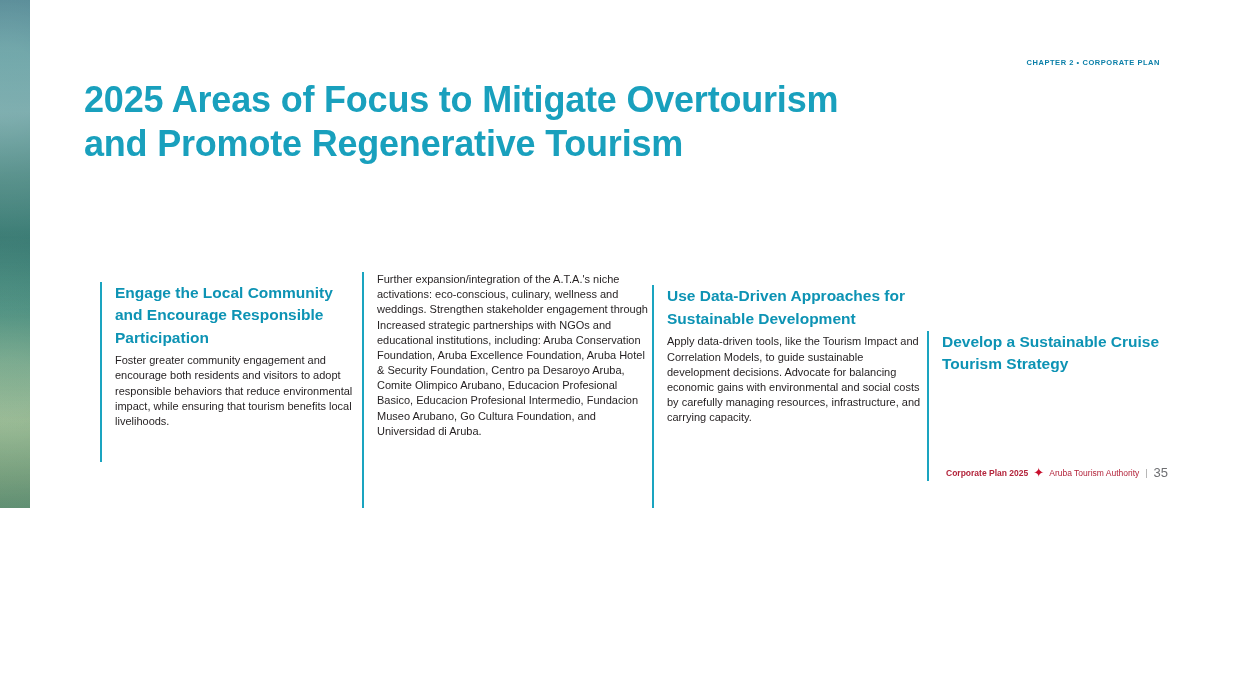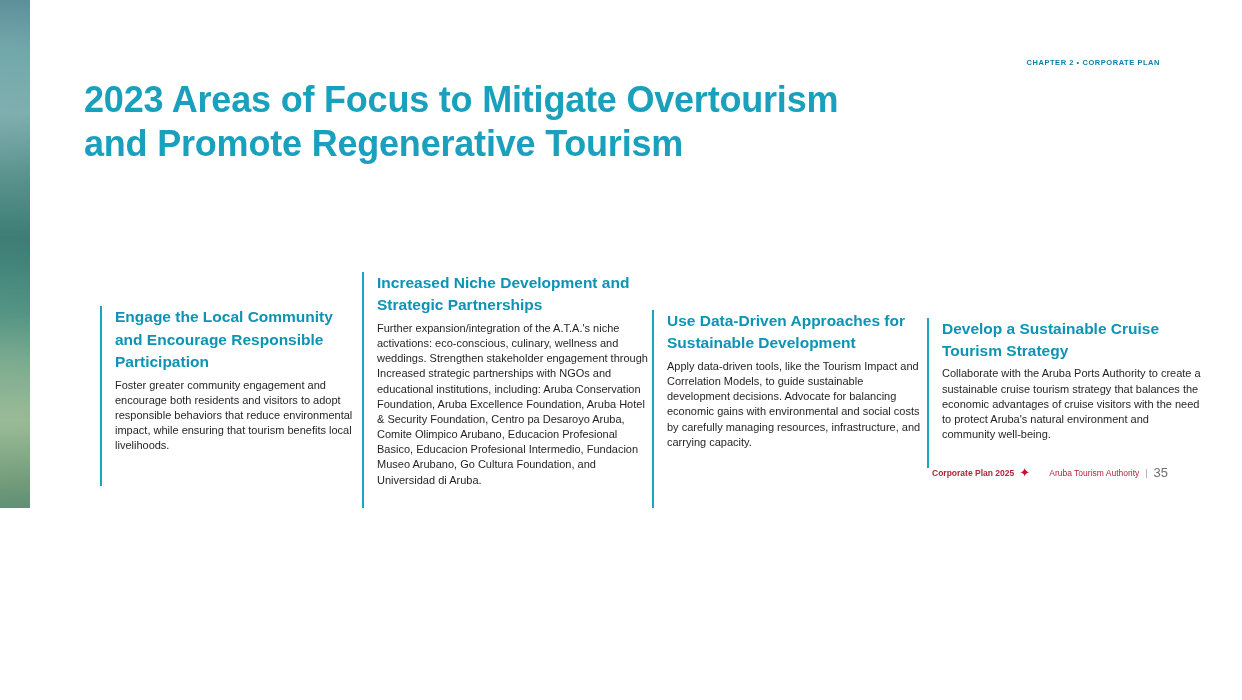--- a/index.html
+++ b/index.html
@@ -145,61 +145,59 @@
     height: 11px;
     color: #c8102e;
     font-size: 13px;
     line-height: 11px;
     text-align: center;
   }
   .footer-sep {
     color: #9a9a9a;
     padding: 0 1px;
   }
-  .footer-right { color: #b3243b; margin-left: 14px; }
+  .footer-right { color: #b3243b; }
   .footer-page {
     color: #6d6e71;
     font-size: 13px;
   }
 </style>
 </head>
 <body>
 
 <div class="page">
 
   <div class="edge-strip"></div>
 
   <div class="chapter-label">CHAPTER 2 • CORPORATE PLAN</div>
 
-  <div class="page-title">2023 Areas of Focus to Mitigate Overtourism and Promote Regenerative Tourism</div>
+  <div class="page-title">2025 Areas of Focus to Mitigate Overtourism and Promote Regenerative Tourism</div>
 
   <div class="columns">
 
     <div class="col col-1">
       <div class="col-rule"></div>
       <h3 class="col-title">Engage the Local Community and Encourage Responsible Participation</h3>
       <p class="col-body">Foster greater community engagement and encourage both residents and visitors to adopt responsible behaviors that reduce environmental impact, while ensuring that tourism benefits local livelihoods.</p>
     </div>
 
     <div class="col col-2">
       <div class="col-rule"></div>
-      <h3 class="col-title">Increased Niche Development and Strategic Partnerships</h3>
       <p class="col-body">Further expansion/integration of the A.T.A.'s niche activations: eco-conscious, culinary, wellness and weddings. Strengthen stakeholder engagement through Increased strategic partnerships with NGOs and educational institutions, including: Aruba Conservation Foundation, Aruba Excellence Foundation, Aruba Hotel &amp; Security Foundation, Centro pa Desaroyo Aruba, Comite Olimpico Arubano, Educacion Profesional Basico, Educacion Profesional Intermedio, Fundacion Museo Arubano, Go Cultura Foundation, and Universidad di Aruba.</p>
     </div>
 
     <div class="col col-3">
       <div class="col-rule"></div>
       <h3 class="col-title">Use Data-Driven Approaches for Sustainable Development</h3>
       <p class="col-body">Apply data-driven tools, like the Tourism Impact and Correlation Models, to guide sustainable development decisions. Advocate for balancing economic gains with environmental and social costs by carefully managing resources, infrastructure, and carrying capacity.</p>
     </div>
 
     <div class="col col-4">
       <div class="col-rule"></div>
       <h3 class="col-title">Develop a Sustainable Cruise Tourism Strategy</h3>
-      <p class="col-body">Collaborate with the Aruba Ports Authority to create a sustainable cruise tourism strategy that balances the economic advantages of cruise visitors with the need to protect Aruba's natural environment and community well-being.</p>
     </div>
 
   </div>
 
   <div class="footer">
     <span class="footer-left">Corporate Plan 2025</span>
     <span class="footer-star">✦</span>
     <span class="footer-right">Aruba Tourism Authority</span>
     <span class="footer-sep">|</span>
     <span class="footer-page">35</span>

